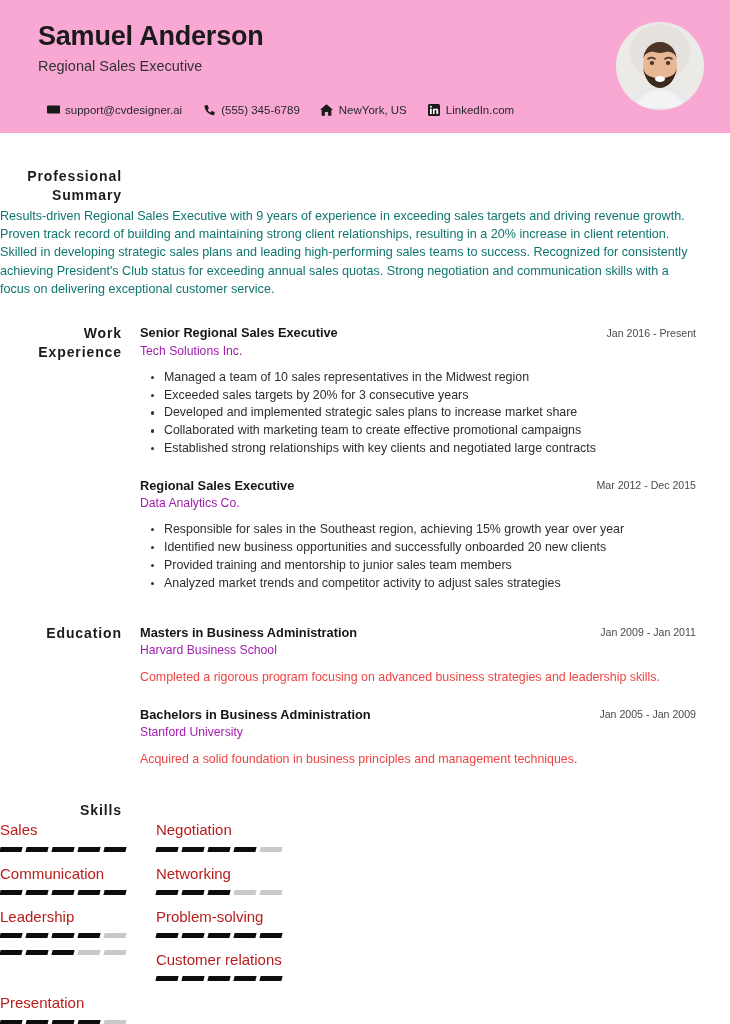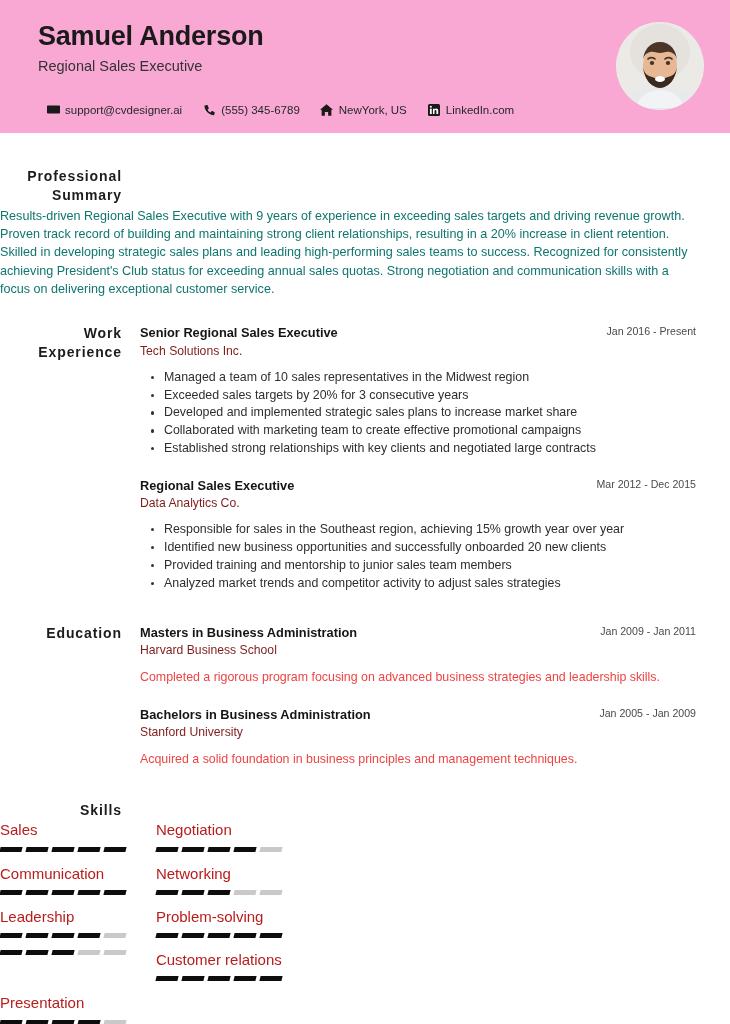--- a/index.html
+++ b/index.html
@@ -121,40 +121,40 @@
     color: #0f766e;
     margin: 0;
     padding-top: 2px;
   }
 
   
   .entry { margin-bottom: 0; }
   .entry + .entry { margin-top: 19px; }
   .entry-head {
     display: flex;
-    align-items: flex-start;
+    align-items: center;
     justify-content: space-between;
     gap: 12px;
   }
   .entry-role {
     font-size: 12.8px;
     font-weight: bold;
     color: #151515;
     line-height: 1.35;
   }
   .entry-date {
     font-size: 10.6px;
     color: #4a4a4a;
     white-space: nowrap;
     flex: none;
     line-height: 1.35;
   }
   .entry-org {
     font-size: 12.2px;
-    color: #7f1d1d;
+    color: #a21caf;
     line-height: 1.4;
     margin-top: 1px;
   }
   .entry-desc {
     font-size: 12.4px;
     line-height: 17.6px;
     color: #ef4444;
     margin-top: 10px;
   }
   .bullets {

